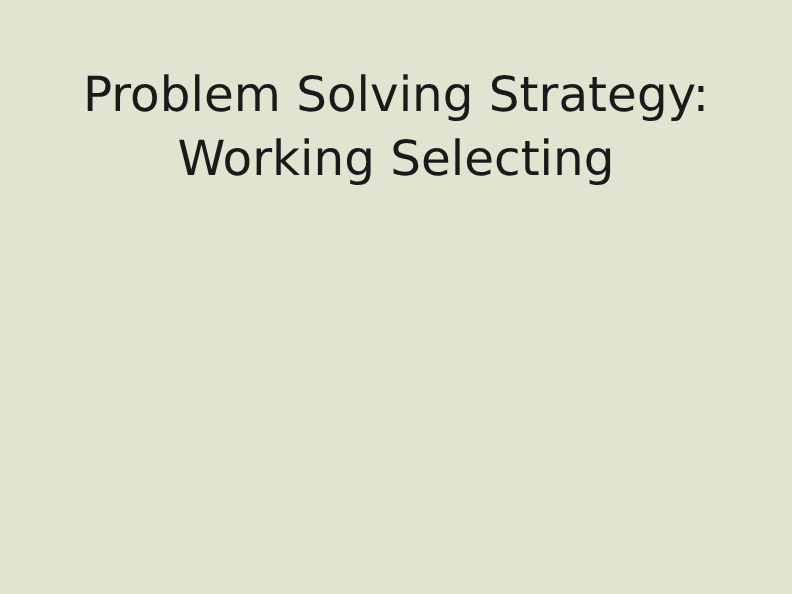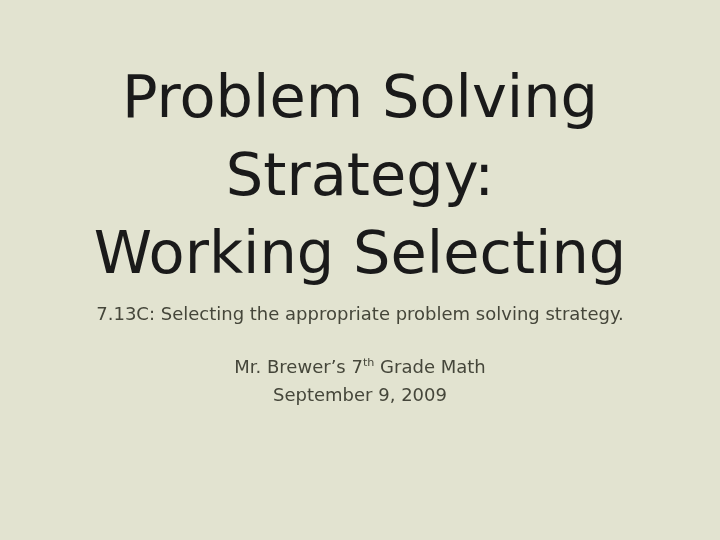--- a/index.html
+++ b/index.html
@@ -22,21 +22,21 @@
     overflow: hidden;
   }
   .title-block {
     position: absolute;
     left: 0;
     top: 58px;
     width: 720px;
     text-align: center;
   }
   .title-line {
-    font-size: 59px;
+    font-size: 44px;
     line-height: 1.32;
     color: #1a1a1a;
     font-weight: normal;
     letter-spacing: 0px;
     font-family: "DejaVu Sans", sans-serif;
   }
   .subtitle-block {
     position: absolute;
     left: 0;
     top: 300px;
@@ -72,21 +72,14 @@
 </head>
 <body>
 
 <div class="slide">
 
   <div class="title-block">
     <div class="title-line">Problem Solving Strategy:</div>
     <div class="title-line">Working Selecting</div>
   </div>
 
-  <div class="subtitle-block">
-    <div class="sub-line-1">7.13C: Selecting the appropriate problem solving strategy.</div>
-    <div class="sub-line-2">
-      <span class="inline">Mr. Brewer’s 7</span><sup>th</sup><span class="inline"> Grade Math</span>
-    </div>
-    <div class="sub-line-3">September 9, 2009</div>
-  </div>
 
 </div>
 
 </body></html>

